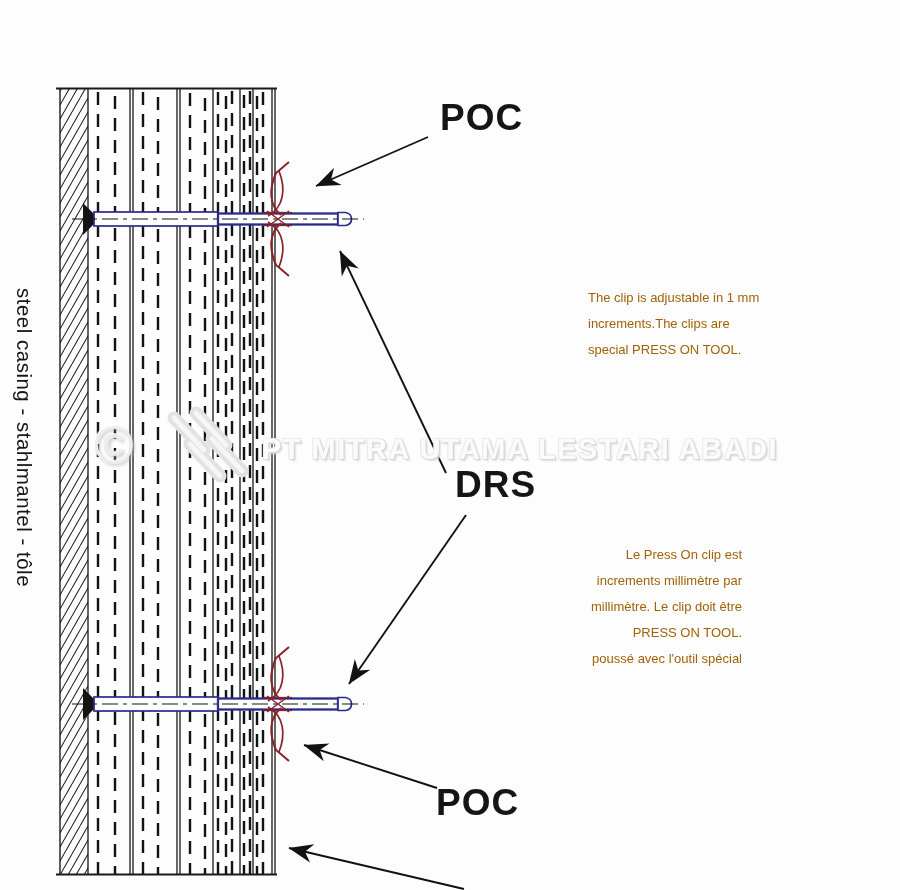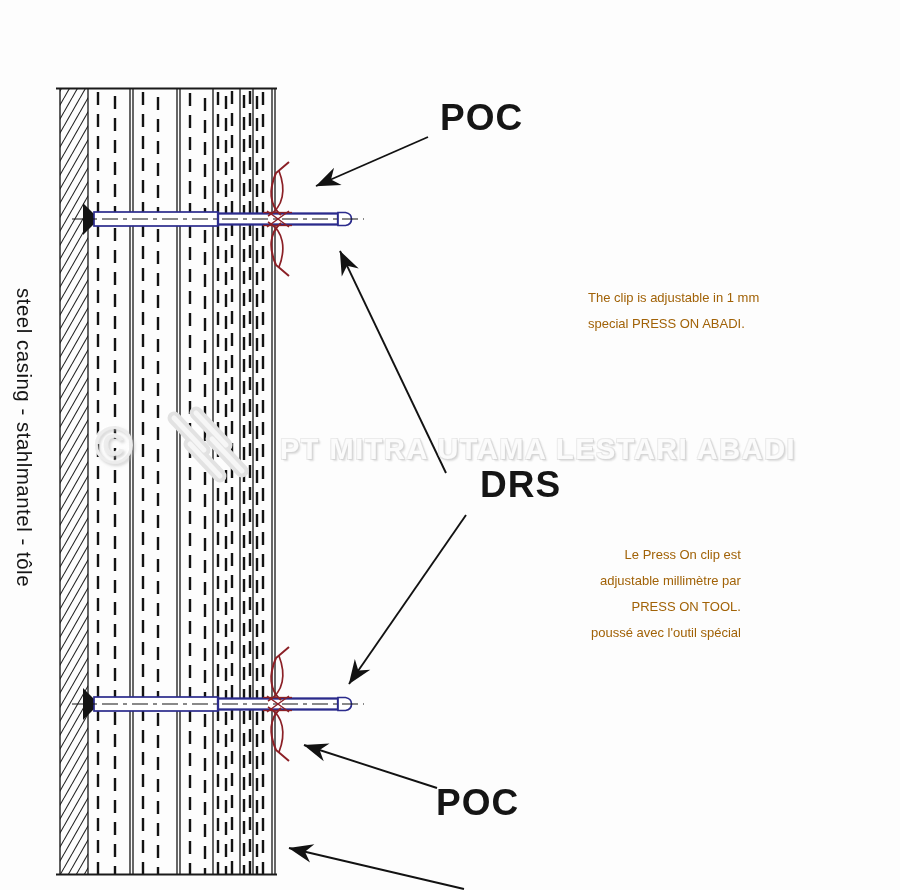--- a/index.html
+++ b/index.html
@@ -43,21 +43,21 @@
   
   .wm{position:absolute;left:0;top:0;width:900px;height:890px;pointer-events:none;}
   .wm-copy{
     position:absolute;left:94px;top:414px;
     font-size:54px;font-weight:700;
     color:rgba(236,236,236,0.95);
     text-shadow:2px 2px 3px rgba(175,175,175,0.55), -1px -1px 0 rgba(255,255,255,0.9);
   }
   .wm-logo{position:absolute;left:158px;top:404px;}
   .wm-text{
-    position:absolute;left:280px;top:433px;
+    position:absolute;left:262px;top:433px;
     font-size:29px;font-weight:700;letter-spacing:1.5px;
     white-space:nowrap;
     color:#fbfbfb;
     text-shadow:
       1px 1px 0 #d6d6d6,
       2px 2px 2px #dcdcdc,
       -1px -1px 0 #ececec,
       1px -1px 0 #e6e6e6,
       -1px 1px 0 #e6e6e6;
   }
@@ -141,31 +141,33 @@
     <g stroke="#121212" stroke-width="1.9">
       <line x1="428" y1="137" x2="316" y2="186" marker-end="url(#ah)"></line>
       <line x1="446" y1="473" x2="340" y2="251" marker-end="url(#ah)"></line>
       <line x1="466" y1="515" x2="349" y2="684" marker-end="url(#ah)"></line>
       <line x1="437" y1="788" x2="304" y2="745" marker-end="url(#ah)"></line>
       <line x1="464" y1="889" x2="289" y2="848" marker-end="url(#ah)"></line>
     </g>
   </svg>
 
   <div class="lbl" style="left:440px;top:97px;">POC</div>
-  <div class="lbl" style="left:480px;top:464px;">DRS</div>
+  <div class="lbl" style="left:455px;top:464px;">DRS</div>
   <div class="lbl" style="left:436px;top:782px;">POC</div>
 
   <div class="note" style="left:588px;top:285px;">
     <div class="note-line">The clip is adjustable in 1 mm</div>
-    <div class="note-line">special PRESS ON ABADI.</div>
+    <div class="note-line">increments.The clips are</div>
+    <div class="note-line">special PRESS ON TOOL.</div>
   </div>
 
   <div class="note" style="left:591px;top:542px;text-align:right;">
     <div class="note-line">Le Press On clip est</div>
-    <div class="note-line">adjustable millimètre par</div>
+    <div class="note-line">increments millimètre par</div>
+    <div class="note-line">millimètre. Le clip doit être</div>
     <div class="note-line">PRESS ON TOOL.</div>
     <div class="note-line">poussé avec l'outil spécial</div>
   </div>
 
   <div class="vlabel">steel casing - stahlmantel - tôle</div>
 
   <div class="wm">
     <div class="wm-copy">©</div>
     <svg class="wm-logo" width="100" height="84" viewBox="0 0 100 84">
       <g stroke-linecap="round" fill="none">

